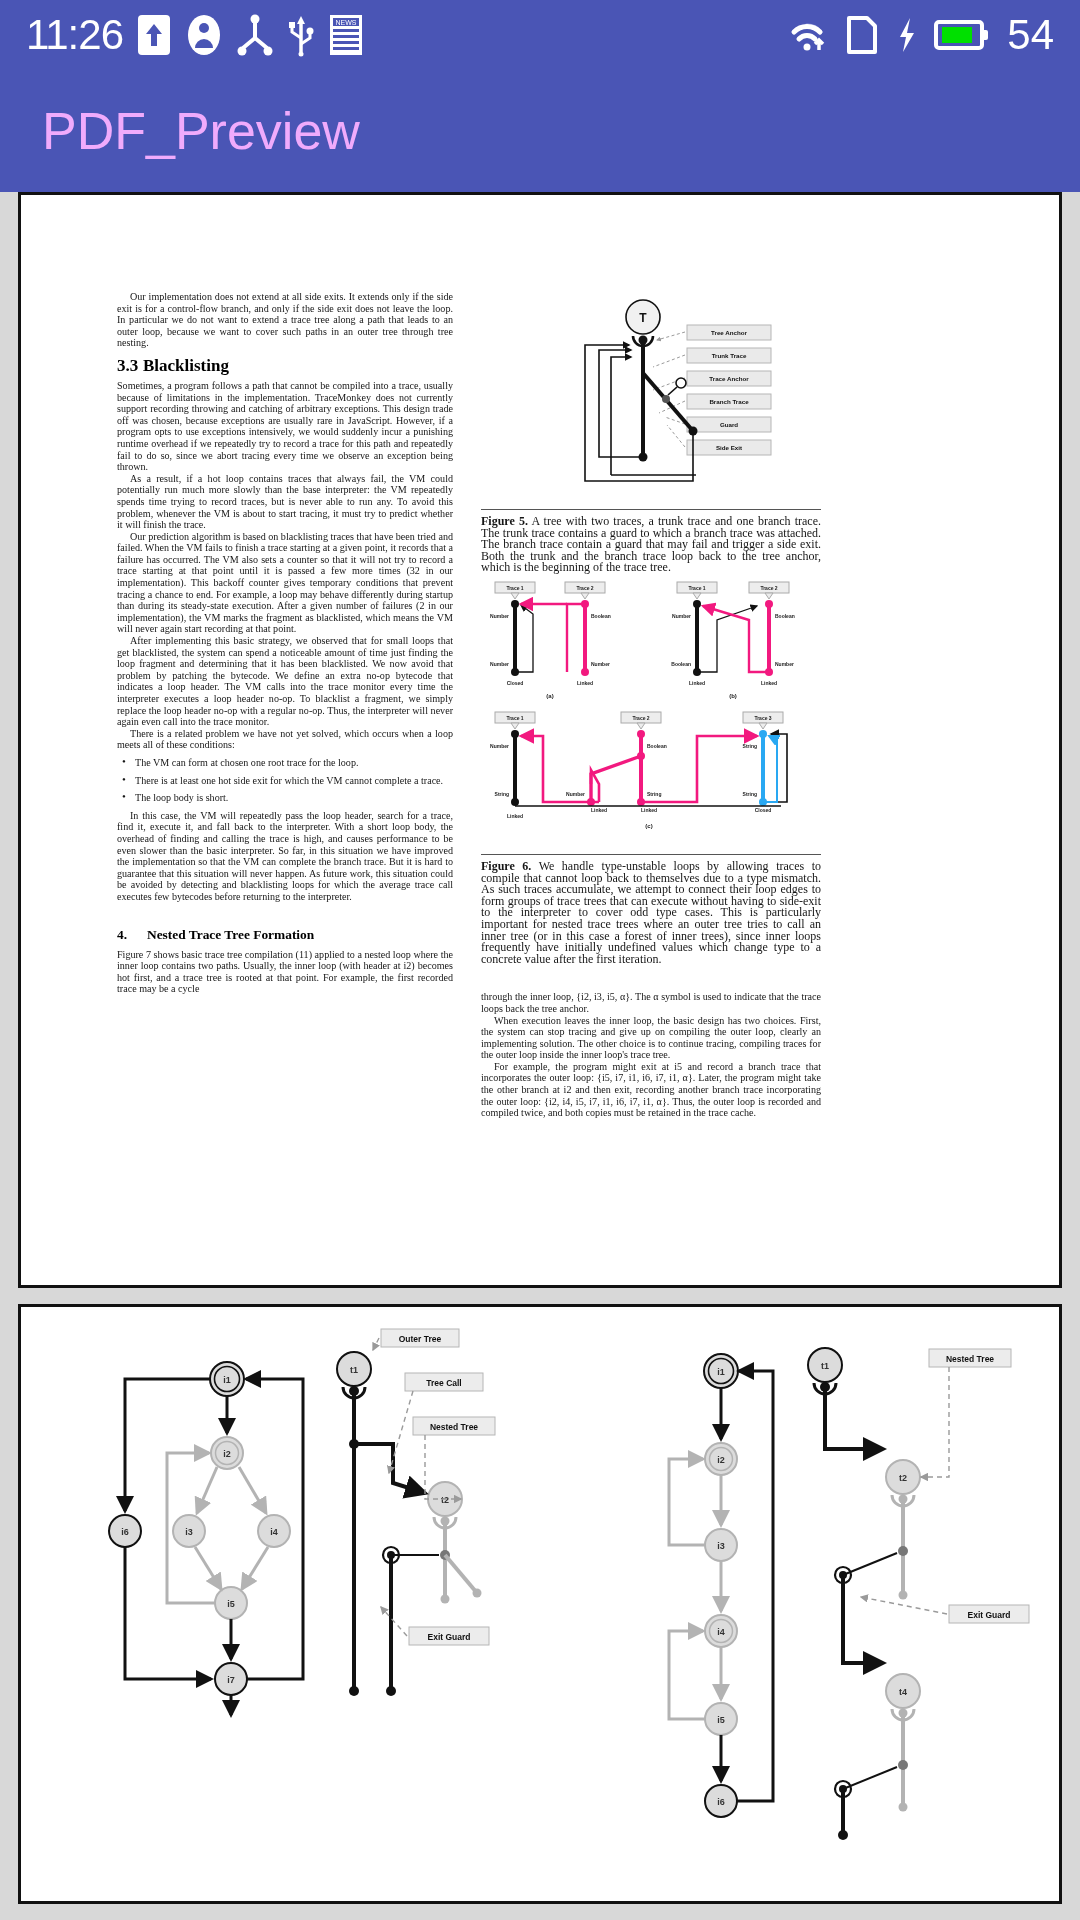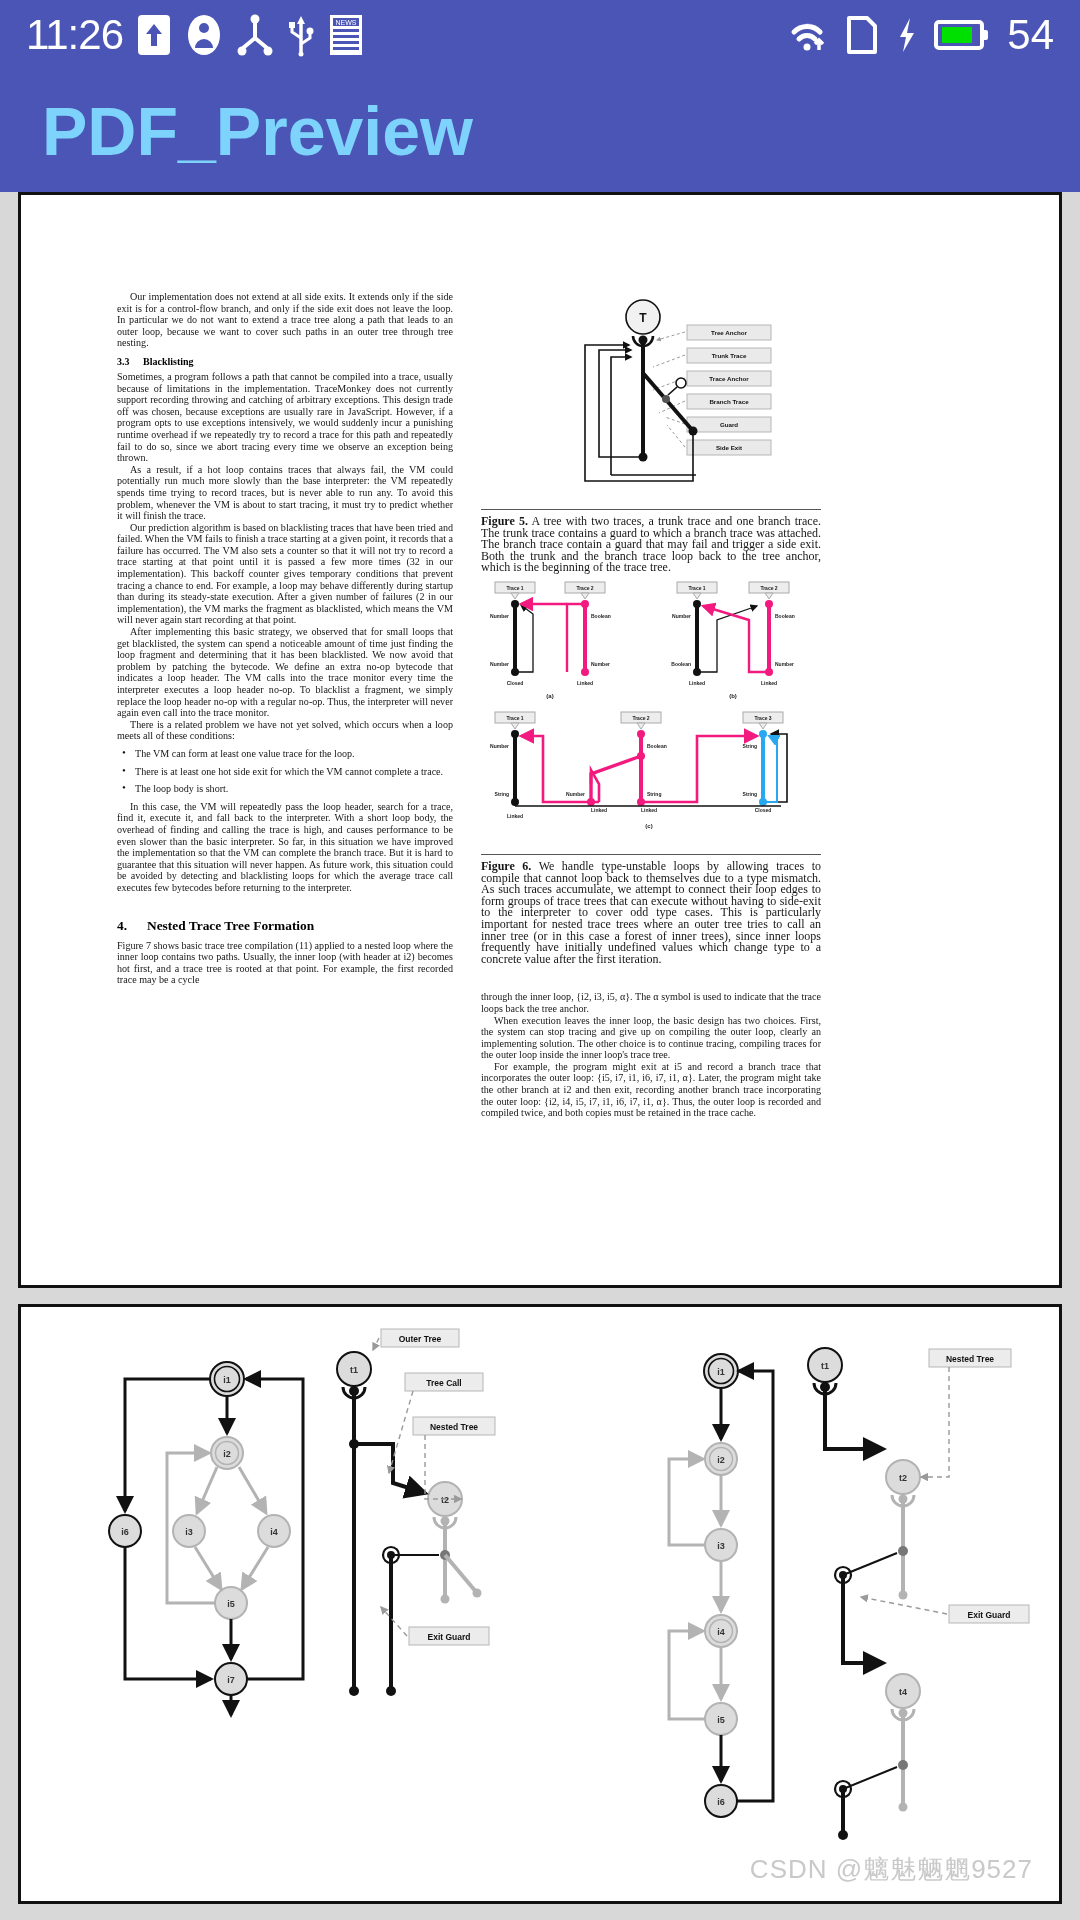--- a/index.html
+++ b/index.html
@@ -24,21 +24,21 @@
   #status-right { margin-left: auto; display: flex; align-items: center; gap: 16px; }
   #battery-pct { font-size: 42px; line-height: 1; }
 
   
   #app-bar {
     height: 122px; width: 1080px;
     background: #4a55b5;
     display: flex; align-items: center;
     padding: 0 42px;
   }
-  #app-title { color: #7dd3fc; font-size: 68px; font-weight: 700; letter-spacing: 0px; }
+  #app-title { color: #f0abfc; font-size: 52px; font-weight: 400; letter-spacing: 0px; }
 
   
   #pages { width: 1080px; height: 1266px; background: #d8d8d8; padding: 0; }
   .page {
     background: #ffffff;
     border: 3px solid #111;
     margin: 0 18px 16px 18px;
     position: relative;
     overflow: hidden;
   }
@@ -61,21 +61,21 @@
     font-size: 10.1px;
     line-height: 11.6px;
     text-align: justify;
     color: #161616;
     margin: 0;
     hyphens: auto;
   }
   p.body.ind { text-indent: 13px; }
   h4.sub {
     font-family: "Liberation Serif", serif;
-    font-size: 10px; font-weight: bold;
+    font-size: 17px; font-weight: bold;
     margin: 7px 0 4px 0; color: #000;
   }
   h4.sub .num { display: inline-block; width: 26px; }
   h3.sec {
     font-family: "Liberation Serif", serif;
     font-size: 13.4px; font-weight: bold;
     margin: 24px 0 6px 0; color: #000;
   }
   h3.sec .num { display: inline-block; width: 30px; }
   ul.conds { list-style: none; margin: 6px 0 6px 0; padding: 0; }
@@ -212,21 +212,21 @@
             <span class="num">3.3</span><span>Blacklisting</span>
           </h4>
 
           <p class="body">Sometimes, a program follows a path that cannot be compiled into a trace, usually because of limitations in the implementation. TraceMonkey does not currently support recording throwing and catching of arbitrary exceptions. This design trade off was chosen, because exceptions are usually rare in JavaScript. However, if a program opts to use exceptions intensively, we would suddenly incur a punishing runtime overhead if we repeatedly try to record a trace for this path and repeatedly fail to do so, since we abort tracing every time we observe an exception being thrown.</p>
           <p class="body ind">As a result, if a hot loop contains traces that always fail, the VM could potentially run much more slowly than the base interpreter: the VM repeatedly spends time trying to record traces, but is never able to run any. To avoid this problem, whenever the VM is about to start tracing, it must try to predict whether it will finish the trace.</p>
           <p class="body ind">Our prediction algorithm is based on blacklisting traces that have been tried and failed. When the VM fails to finish a trace starting at a given point, it records that a failure has occurred. The VM also sets a counter so that it will not try to record a trace starting at that point until it is passed a few more times (32 in our implementation). This backoff counter gives temporary conditions that prevent tracing a chance to end. For example, a loop may behave differently during startup than during its steady-state execution. After a given number of failures (2 in our implementation), the VM marks the fragment as blacklisted, which means the VM will never again start recording at that point.</p>
           <p class="body ind">After implementing this basic strategy, we observed that for small loops that get blacklisted, the system can spend a noticeable amount of time just finding the loop fragment and determining that it has been blacklisted. We now avoid that problem by patching the bytecode. We define an extra no-op bytecode that indicates a loop header. The VM calls into the trace monitor every time the interpreter executes a loop header no-op. To blacklist a fragment, we simply replace the loop header no-op with a regular no-op. Thus, the interpreter will never again even call into the trace monitor.</p>
           <p class="body ind">There is a related problem we have not yet solved, which occurs when a loop meets all of these conditions:</p>
 
           <ul class="conds">
-            <li>The VM can form at least one value trace for the loop.</li>
+            <li>The VM can form at chosen one root trace for the loop.</li>
             <li>There is at least one hot side exit for which the VM cannot complete a trace.</li>
             <li>The loop body is short.</li>
           </ul>
 
           <p class="body ind">In this case, the VM will repeatedly pass the loop header, search for a trace, find it, execute it, and fall back to the interpreter. With a short loop body, the overhead of finding and calling the trace is high, and causes performance to be even slower than the basic interpreter. So far, in this situation we have improved the implementation so that the VM can complete the branch trace. But it is hard to guarantee that this situation will never happen. As future work, this situation could be avoided by detecting and blacklisting loops for which the average trace call executes few bytecodes before returning to the interpreter.</p>
 
           <h3 class="sec">
             <span class="num">4.</span><span>Nested Trace Tree Formation</span>
           </h3>
 
@@ -581,17 +581,16 @@
           <text x="949" y="55">Nested Tree</text>
           <rect x="928" y="298" width="80" height="18" fill="#ececec" stroke="#b6b6b6"></rect>
           <text x="968" y="311">Exit Guard</text>
         </g>
         <g fill="none" stroke="#9a9a9a" stroke-width="1.4" stroke-dasharray="5,4">
           <path d="M928 60 L928 170 L900 170" marker-end="url(#g3)"></path>
           <path d="M926 307 L840 290" marker-end="url(#g3)"></path>
         </g>
       </svg>
 
-      <div id="watermark">CSDN @魑魅魉魍9527</div>
     </div>
   </div>
 
 </div>
 
 </body></html>

